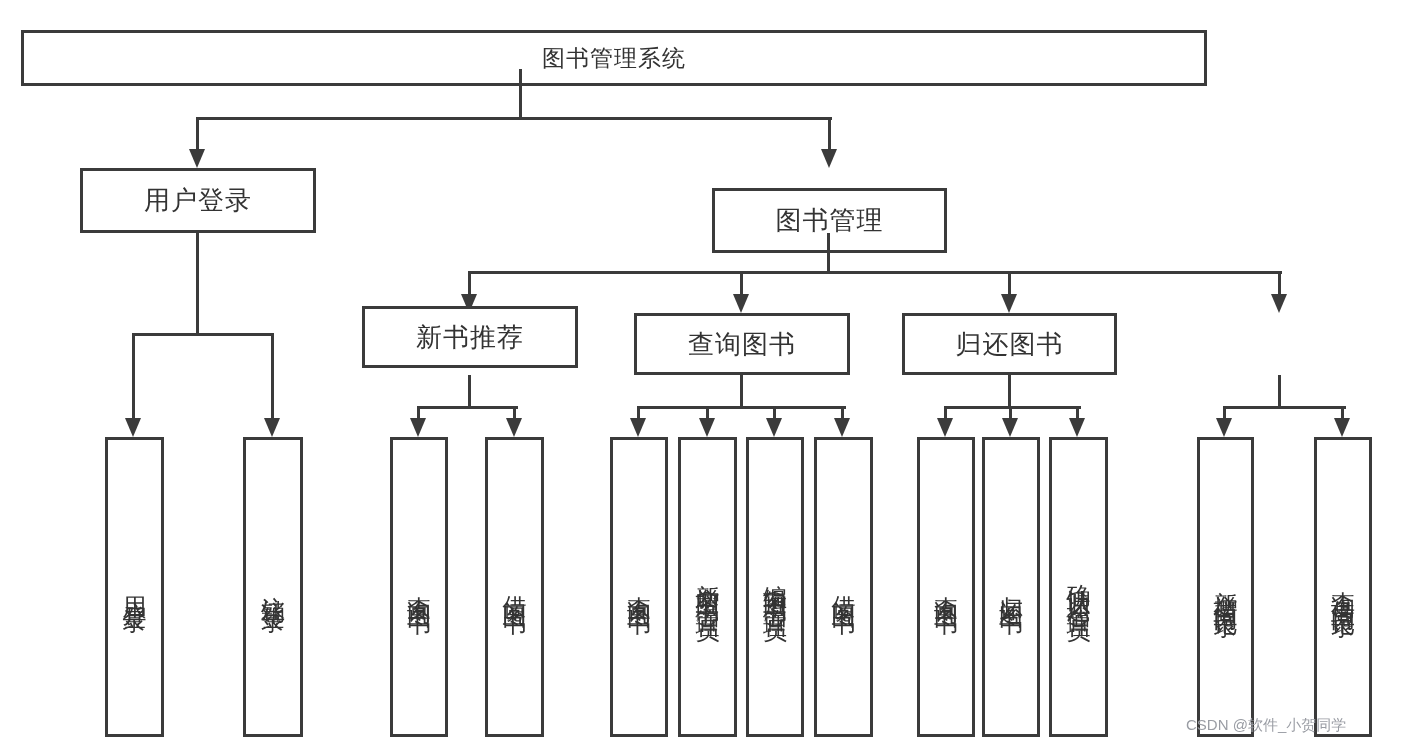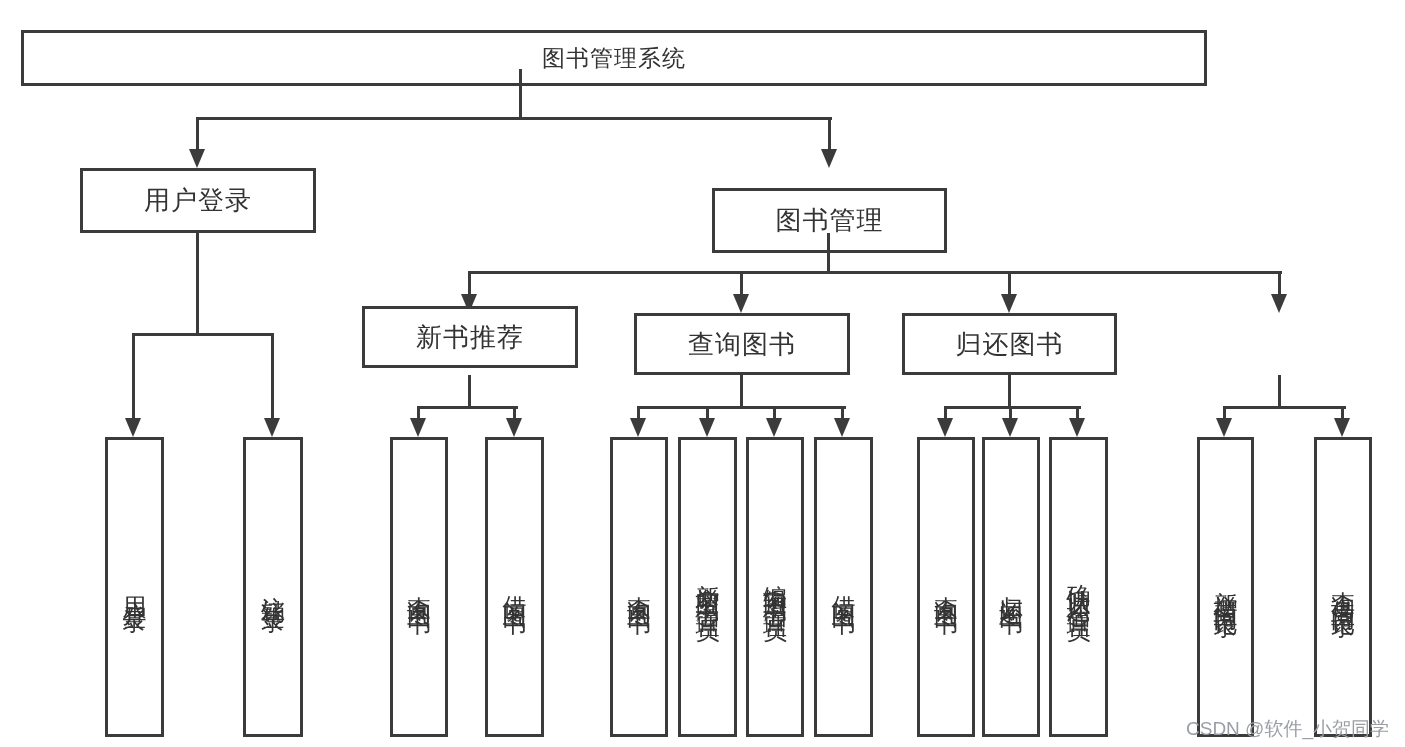--- a/index.html
+++ b/index.html
@@ -39,21 +39,21 @@
   .vline,.hline{position:absolute;background:var(--line);}
   .arw{
     position:absolute;width:0;height:0;
     border-left:8px solid transparent;
     border-right:8px solid transparent;
     border-top:19px solid var(--line);
   }
   .watermark{
     position:absolute;
     left:1186px;top:716px;
-    font-size:19px;
+    font-size:15px;
     color:var(--wm);
     white-space:nowrap;
   }
 </style>
 </head>
 <body>
 
 <div class="stage">
 
   <div class="node lv-root" style="left:21px;top:30px;width:1186px;height:56px;">图书管理系统</div>

